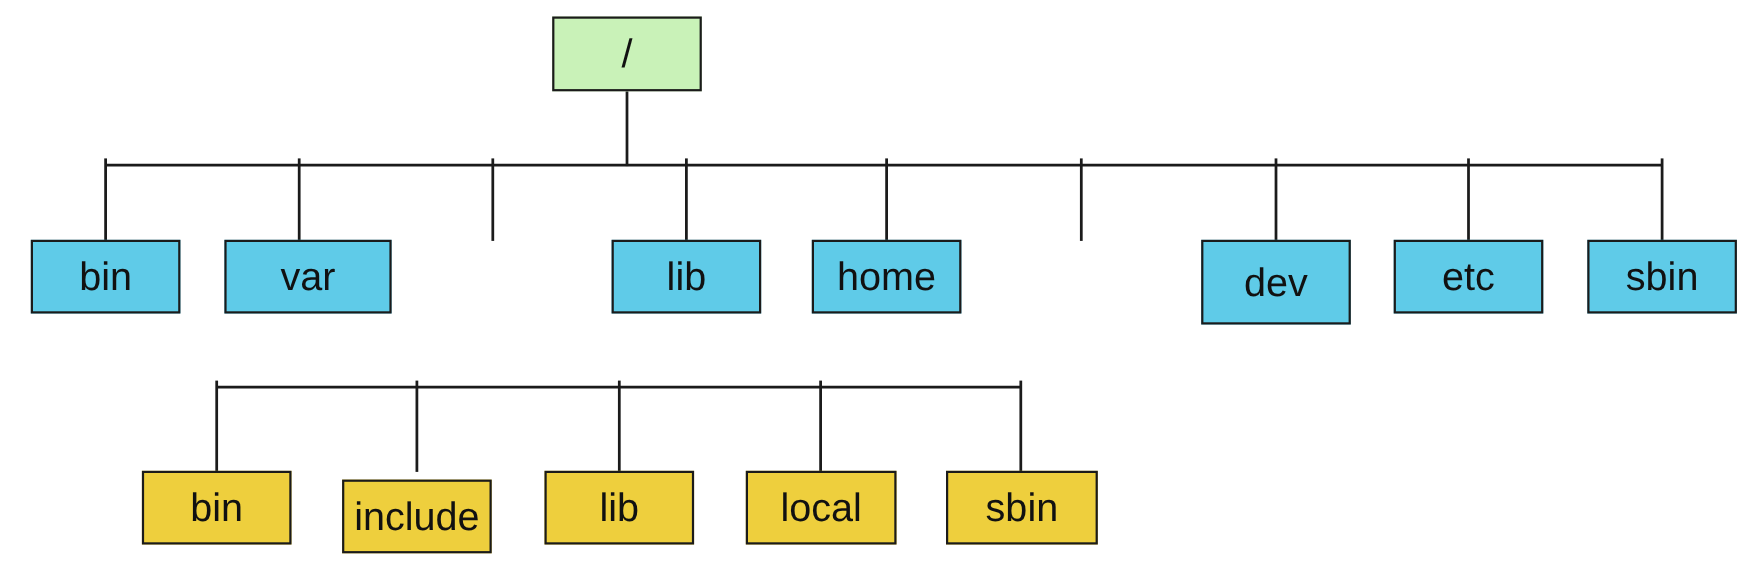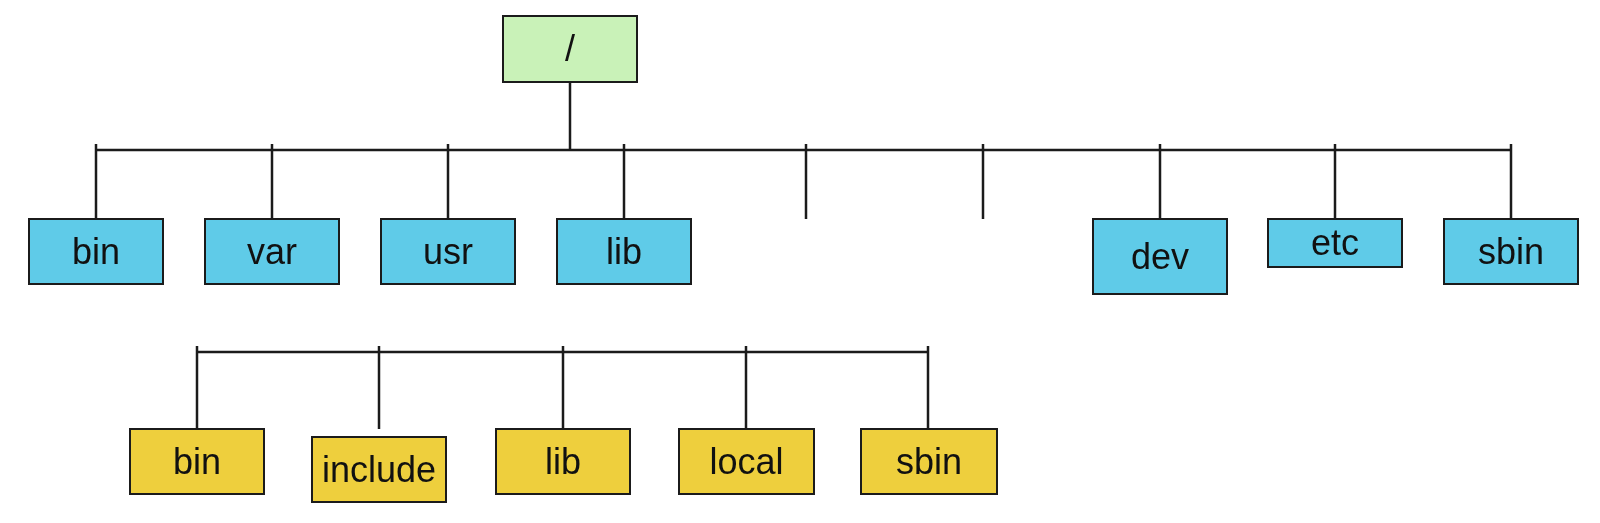--- a/index.html
+++ b/index.html
@@ -77,33 +77,33 @@
     <line x1="928" y1="346" x2="928" y2="429"></line>
   </svg>
 
   <div class="node root" style="left:502px;top:15px;width:136px;height:68px">
     <span>/</span>
   </div>
 
   <div class="node level1" style="left:28px;top:218px;width:136px;height:67px">
     <span>bin</span>
   </div>
-  <div class="node level1" style="left:204px;top:218px;width:136px;height:67px">
+  <div class="node level1" style="left:204px;top:218px;width:152px;height:67px">
     <span>var</span>
-  </div>
-  <div class="node level1" style="left:380px;top:218px;width:136px;height:67px">
-    <span>usr</span>
   </div>
   <div class="node level1" style="left:556px;top:218px;width:136px;height:67px">
     <span>lib</span>
   </div>
+  <div class="node level1" style="left:738px;top:218px;width:136px;height:67px">
+    <span>home</span>
+  </div>
   <div class="node level1" style="left:1092px;top:218px;width:136px;height:77px">
     <span>dev</span>
   </div>
-  <div class="node level1" style="left:1267px;top:218px;width:136px;height:50px">
+  <div class="node level1" style="left:1267px;top:218px;width:136px;height:67px">
     <span>etc</span>
   </div>
   <div class="node level1" style="left:1443px;top:218px;width:136px;height:67px">
     <span>sbin</span>
   </div>
 
   <div class="node level2" style="left:129px;top:428px;width:136px;height:67px">
     <span>bin</span>
   </div>
   <div class="node level2" style="left:311px;top:436px;width:136px;height:67px">

